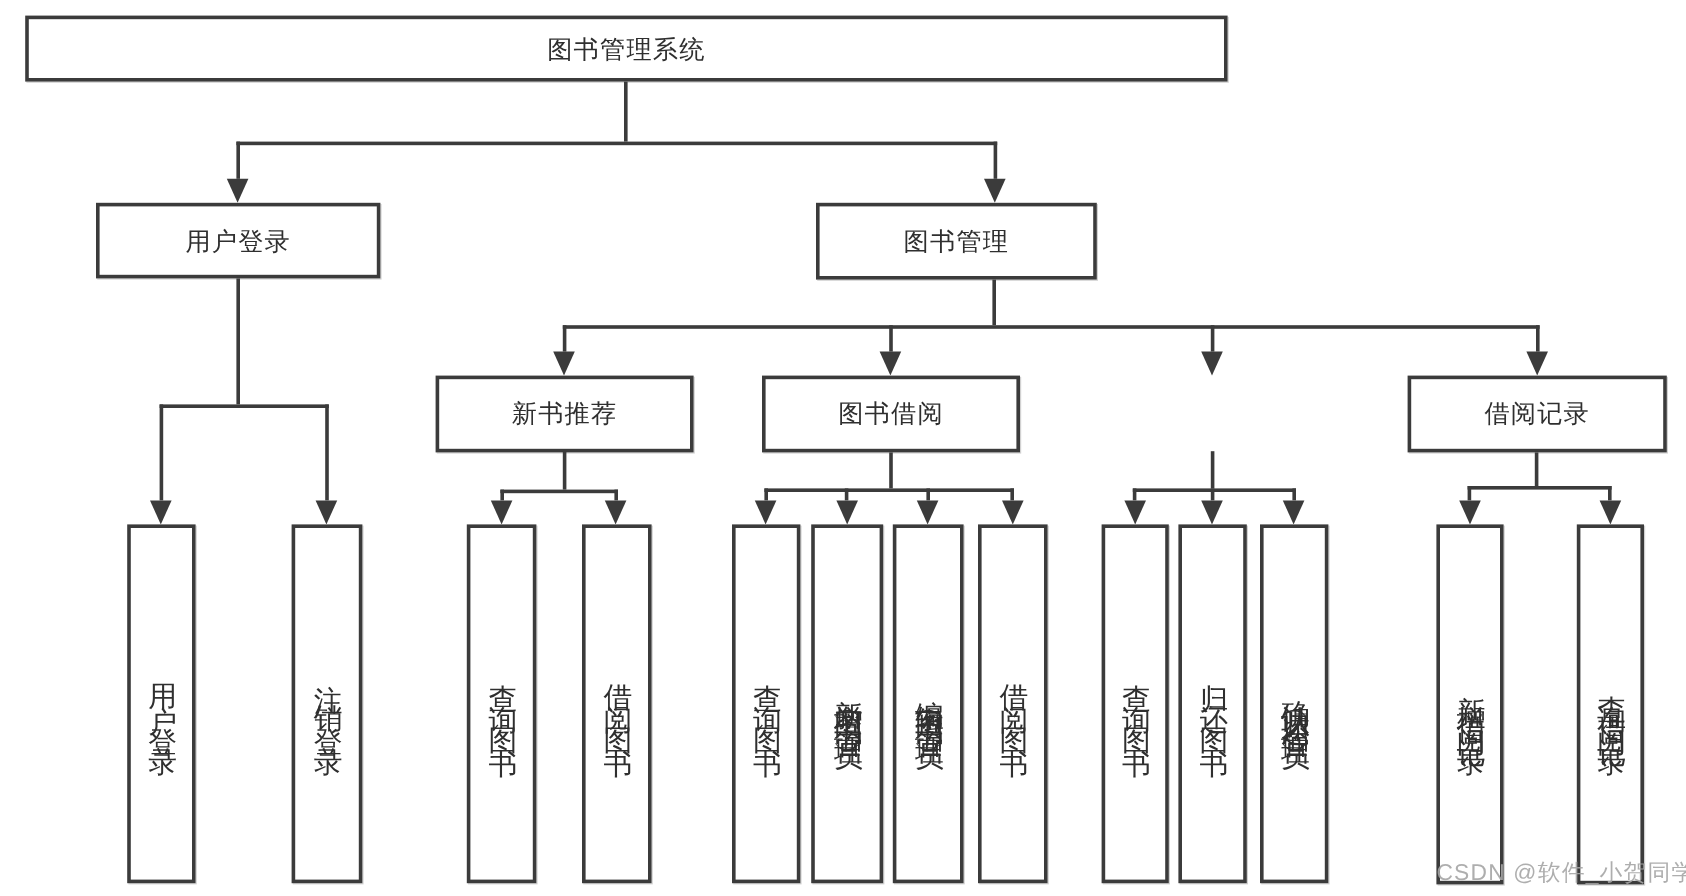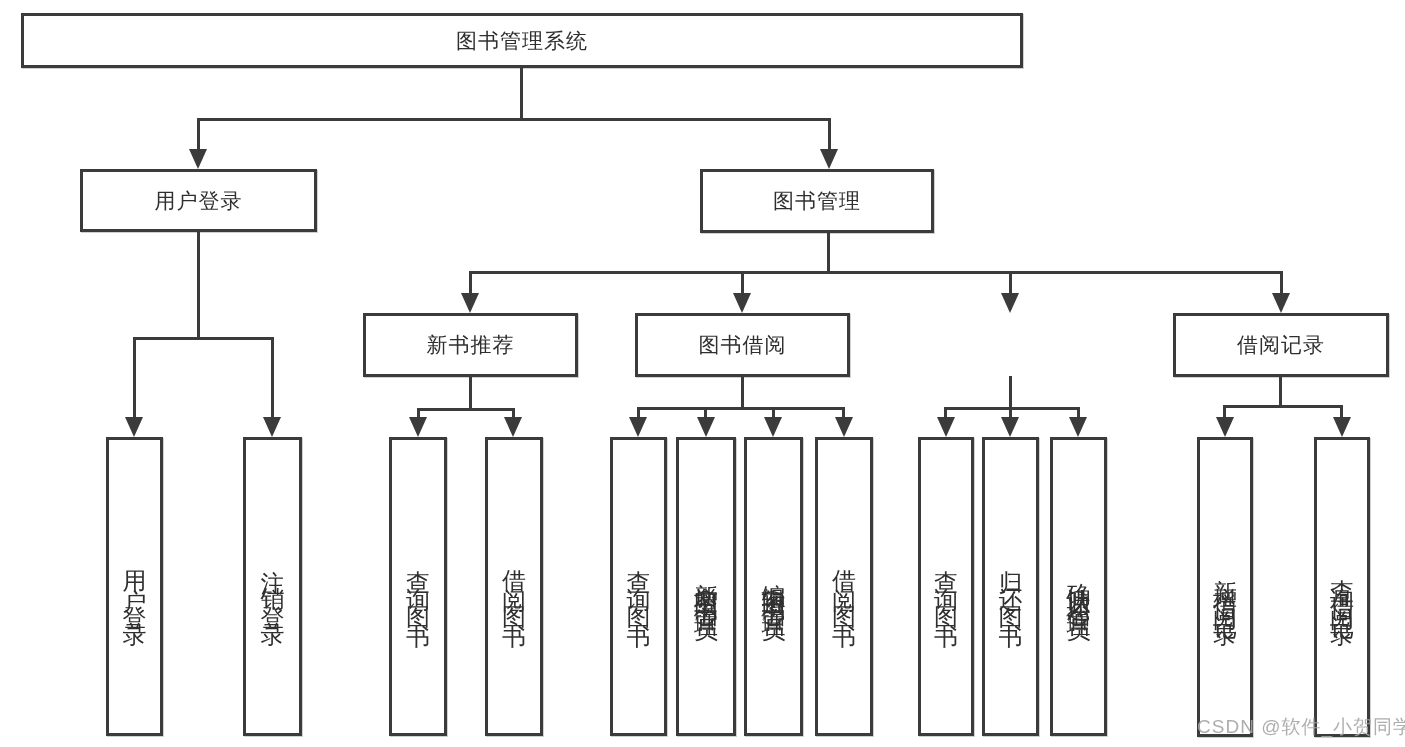--- a/index.html
+++ b/index.html
@@ -76,21 +76,21 @@
   <div class="node" style="left:21px;top:13px;width:1002px;height:55px;">图书管理系统</div>
 
   <div class="line" style="left:520px;top:68px;width:3px;height:50px;"></div>
   <div class="line" style="left:197px;top:118px;width:634px;height:3px;"></div>
   <div class="line" style="left:197px;top:118px;width:3px;height:31px;"></div>
   <div class="line" style="left:828px;top:118px;width:3px;height:31px;"></div>
   <div class="arrow" style="left:189px;top:149px;"></div>
   <div class="arrow" style="left:820px;top:149px;"></div>
 
   <div class="node" style="left:80px;top:169px;width:237px;height:63px;">用户登录</div>
-  <div class="node" style="left:700px;top:169px;width:234px;height:64px;font-family:Liberation Serif, serif;">图书管理</div>
+  <div class="node" style="left:680px;top:169px;width:234px;height:64px;font-family:Liberation Serif, serif;">图书管理</div>
 
   <div class="line" style="left:197px;top:232px;width:3px;height:105px;"></div>
   <div class="line" style="left:133px;top:337px;width:141px;height:3px;"></div>
   <div class="line" style="left:133px;top:337px;width:3px;height:80px;"></div>
   <div class="line" style="left:271px;top:337px;width:3px;height:80px;"></div>
   <div class="arrow" style="left:125px;top:417px;"></div>
   <div class="arrow" style="left:263px;top:417px;"></div>
 
   <div class="line" style="left:827px;top:233px;width:3px;height:38px;"></div>
   <div class="line" style="left:469px;top:271px;width:814px;height:3px;"></div>

